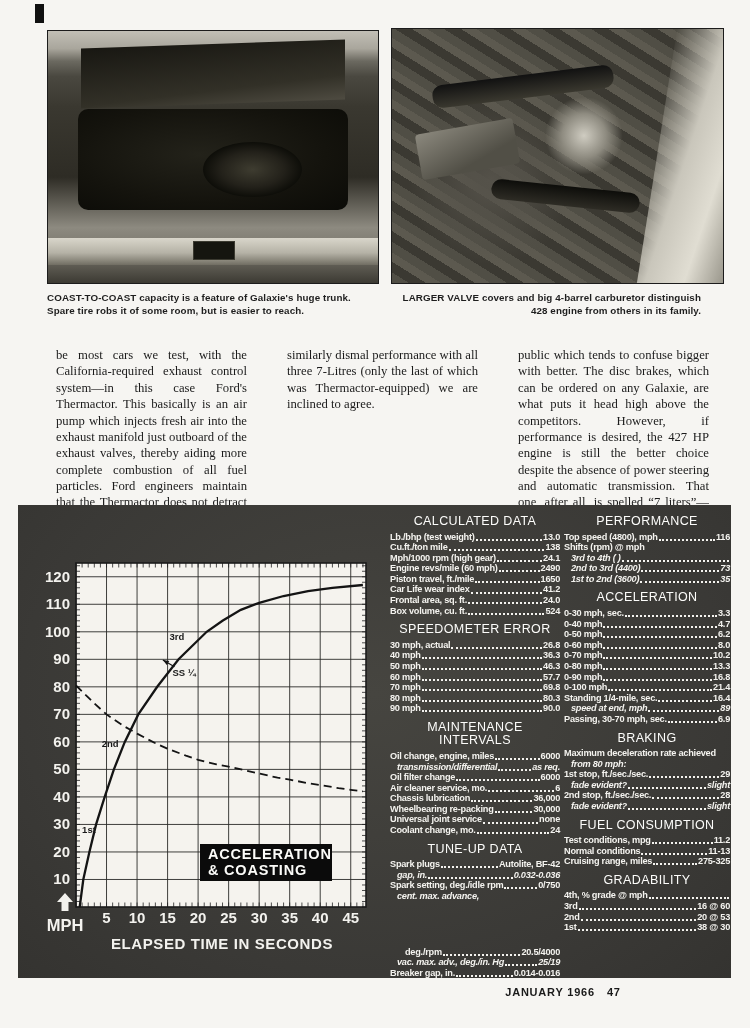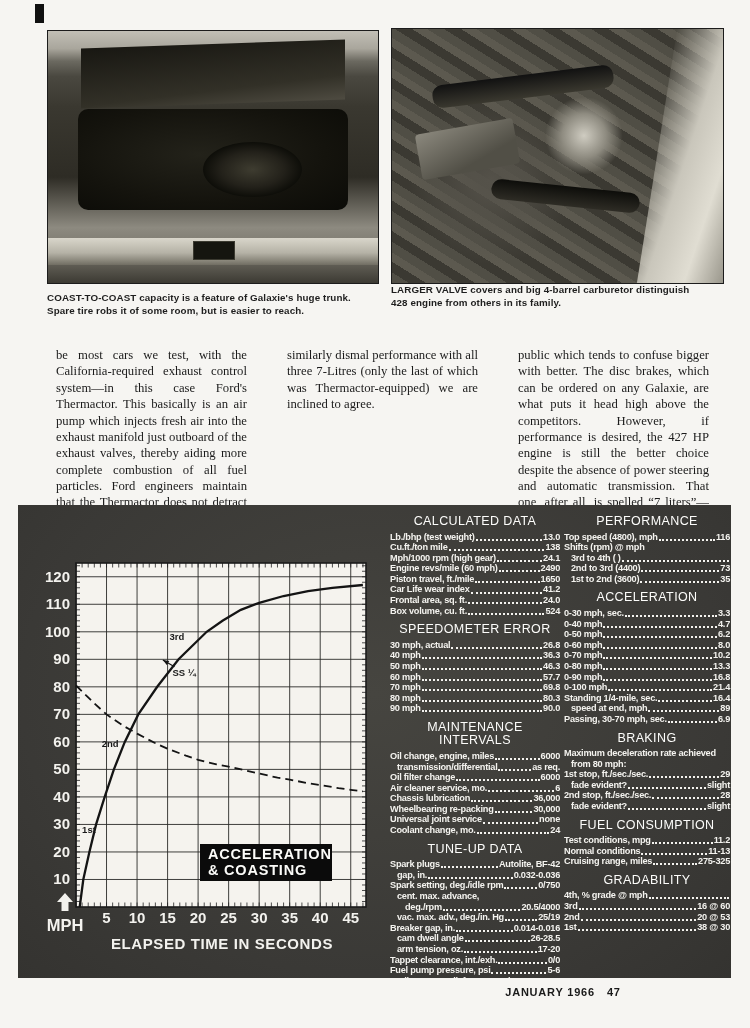--- a/index.html
+++ b/index.html
@@ -32,21 +32,21 @@
      background:linear-gradient(100deg,rgba(0,0,0,0),#c9c6bb 40%,#e0ddd2 70%,#9a978c);transform:skewX(-9deg);}
   #photo-engine .hose1{position:absolute;left:12%;top:18%;width:55%;height:9%;border-radius:10px;
      background:linear-gradient(#111,#3a382f);transform:rotate(-7deg);}
   #photo-engine .hose2{position:absolute;left:30%;top:62%;width:45%;height:8%;border-radius:10px;
      background:linear-gradient(#0d0d0a,#2e2c25);transform:rotate(6deg);}
   #photo-engine .valve{position:absolute;left:8%;top:38%;width:30%;height:18%;border-radius:4px;
      background:linear-gradient(160deg,#8b887d,#514f46 70%);transform:rotate(-10deg);}
 
   .caption{position:absolute;font-weight:bold;font-size:9.8px;line-height:1.3;color:#1e1e1e;letter-spacing:.1px;}
   #caption-trunk{left:47px;top:292px;width:322px;}
-  #caption-engine{left:391px;top:284px;width:310px;}
+  #caption-engine{left:391px;top:292px;width:310px;text-align:right;}
 
   
   .col{position:absolute;top:331px;width:223px;font-family:"Liberation Serif",serif;
        font-size:12.7px;line-height:1.29;text-align:justify;color:#1b1b1b;}
   #col1{left:40px;} #col2{left:271px;} #col3{left:502px;}
   .col p{margin:16px;}
   .col p.ind{text-indent:13px;}
   .endmark{float:right;margin-top:2px;font-size:11px;line-height:11px;}
 
   
@@ -55,21 +55,21 @@
   .panel-col{position:absolute;top:10px;}
   #panel-mid{left:372px;width:170px;}
   #panel-right{left:546px;width:166px;}
   .ptitle{font-size:12.5px;line-height:13.5px;font-weight:normal;text-align:center;
      letter-spacing:.4px;color:#fdfdfb;margin:7px 0 3px;}
   .psec:first-child .ptitle{margin-top:0;}
   .prow{display:flex;align-items:flex-end;color:#f4f3ef;font-weight:bold;font-size:9.2px;
      line-height:10.6px;letter-spacing:-.25px;white-space:nowrap;}
   .prow .dots{flex:1 1 auto;min-width:3px;border-bottom:2px dotted #f4f3ef;margin:0 1px 1.5px;}
   .prow .val{flex:0 0 auto;}
-  .prow.i1{padding-left:7px;} .prow.i2{padding-left:15px;}
+  .prow.i1{padding-left:7px;font-style:italic;} .prow.i2{padding-left:15px;margin-top:45px;}
 
   #chart-svg{position:absolute;left:8px;top:44px;}
 
   
   #footer{position:absolute;left:420px;top:986px;width:286px;text-align:center;
      font-size:11px;font-weight:bold;letter-spacing:.8px;color:#1a1a1a;}
   #footer .pageno{margin-left:12px;}
 </style>
 </head>
 <body>

